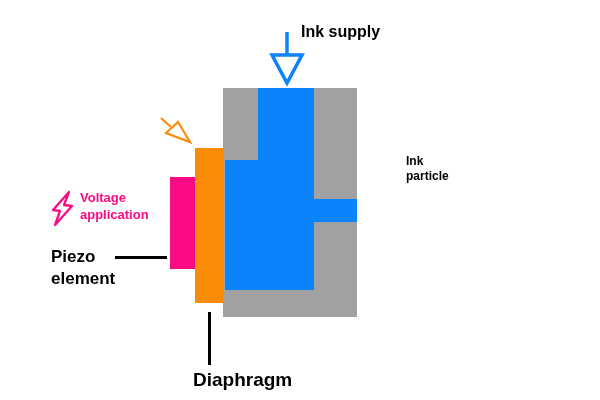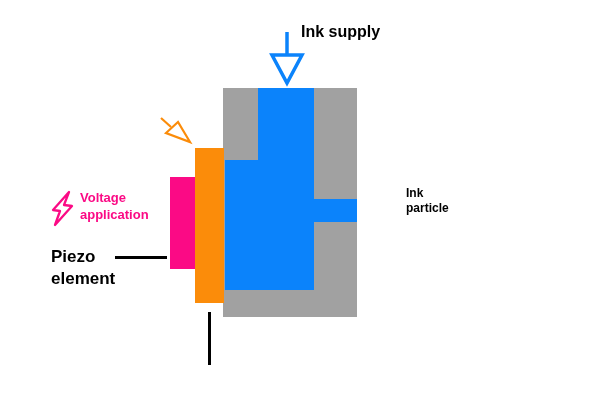--- a/index.html
+++ b/index.html
@@ -39,21 +39,21 @@
   
   .lbl { color: var(--text-black); z-index: 5; white-space: nowrap; }
   .lbl-ink-supply   { left: 301px; top: 23px;  font-size: 16px; font-weight: bold; }
   .lbl-deformation  { left: 77px;  top: 107px; font-size: 15px; font-weight: normal; }
   .lbl-voltage      { left: 80px;  top: 190px; font-size: 13px; font-weight: bold;
                       line-height: 16.5px; color: var(--piezo-pink); }
   .lbl-piezo        { left: 51px;  top: 246px; font-size: 17px; font-weight: bold;
                       line-height: 22px; }
   .lbl-diaphragm    { left: 193px; top: 369px; font-size: 19px; font-weight: bold; }
   .lbl-ink-particle { left: 406px; top: 154px; font-size: 12px; font-weight: bold;
-                      line-height: 15px; margin-top: 32px; }
+                      line-height: 15px; }
 
   
   .line { background: var(--text-black); z-index: 5; }
   .piezo-line     { left: 115px; top: 256px; width: 52px; height: 3px; }
   .diaphragm-line { left: 208px; top: 312px; width: 3px;  height: 53px; }
 
   
   .svg-ink-arrow    { left: 266px; top: 29px;  z-index: 5; }
   .svg-deform-arrow { left: 158px; top: 115px; z-index: 5; }
   .svg-bolt         { left: 49px;  top: 190px; z-index: 5; }
@@ -92,19 +92,20 @@
     <div>application</div>
   </div>
 
   <div class="abs lbl lbl-piezo">
     <div>Piezo</div>
     <div>element</div>
   </div>
   <div class="abs line piezo-line"></div>
 
   <div class="abs line diaphragm-line"></div>
+  <div class="abs lbl lbl-diaphragm">Diaphragm</div>
 
   <div class="abs lbl lbl-ink-particle">
     <div>Ink</div>
     <div>particle</div>
   </div>
 
 </div>
 
 </body></html>

